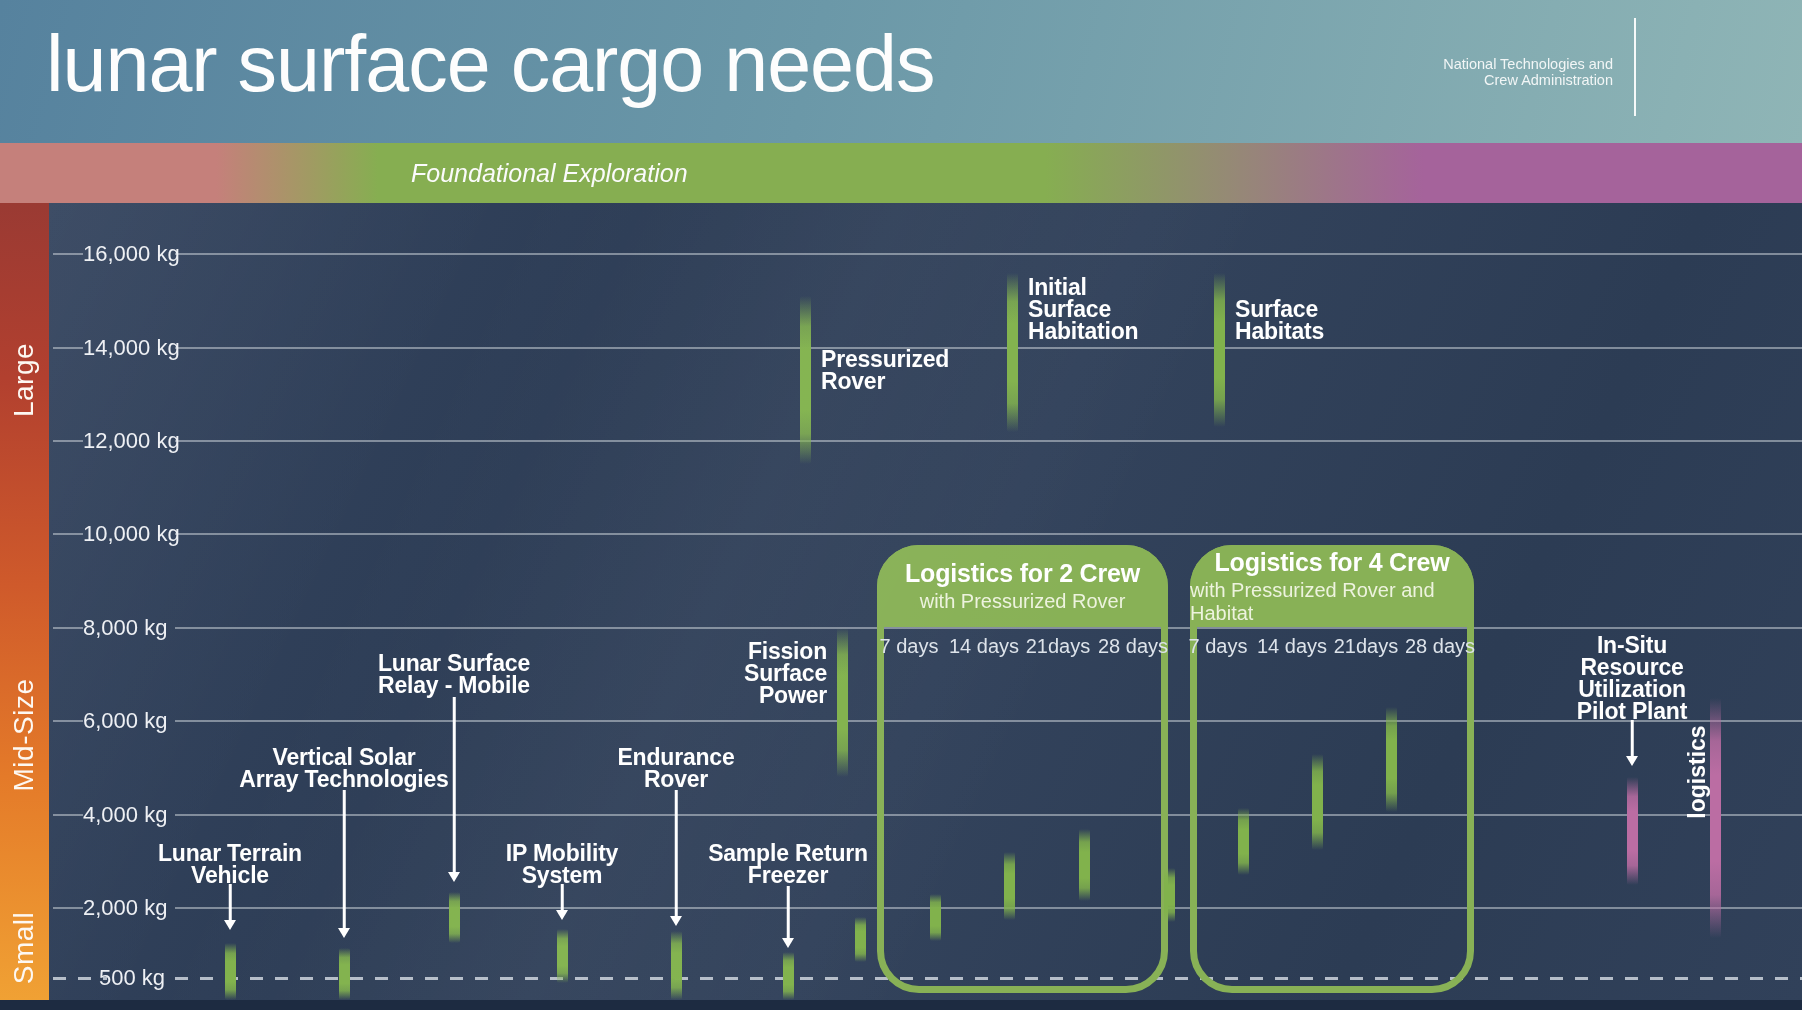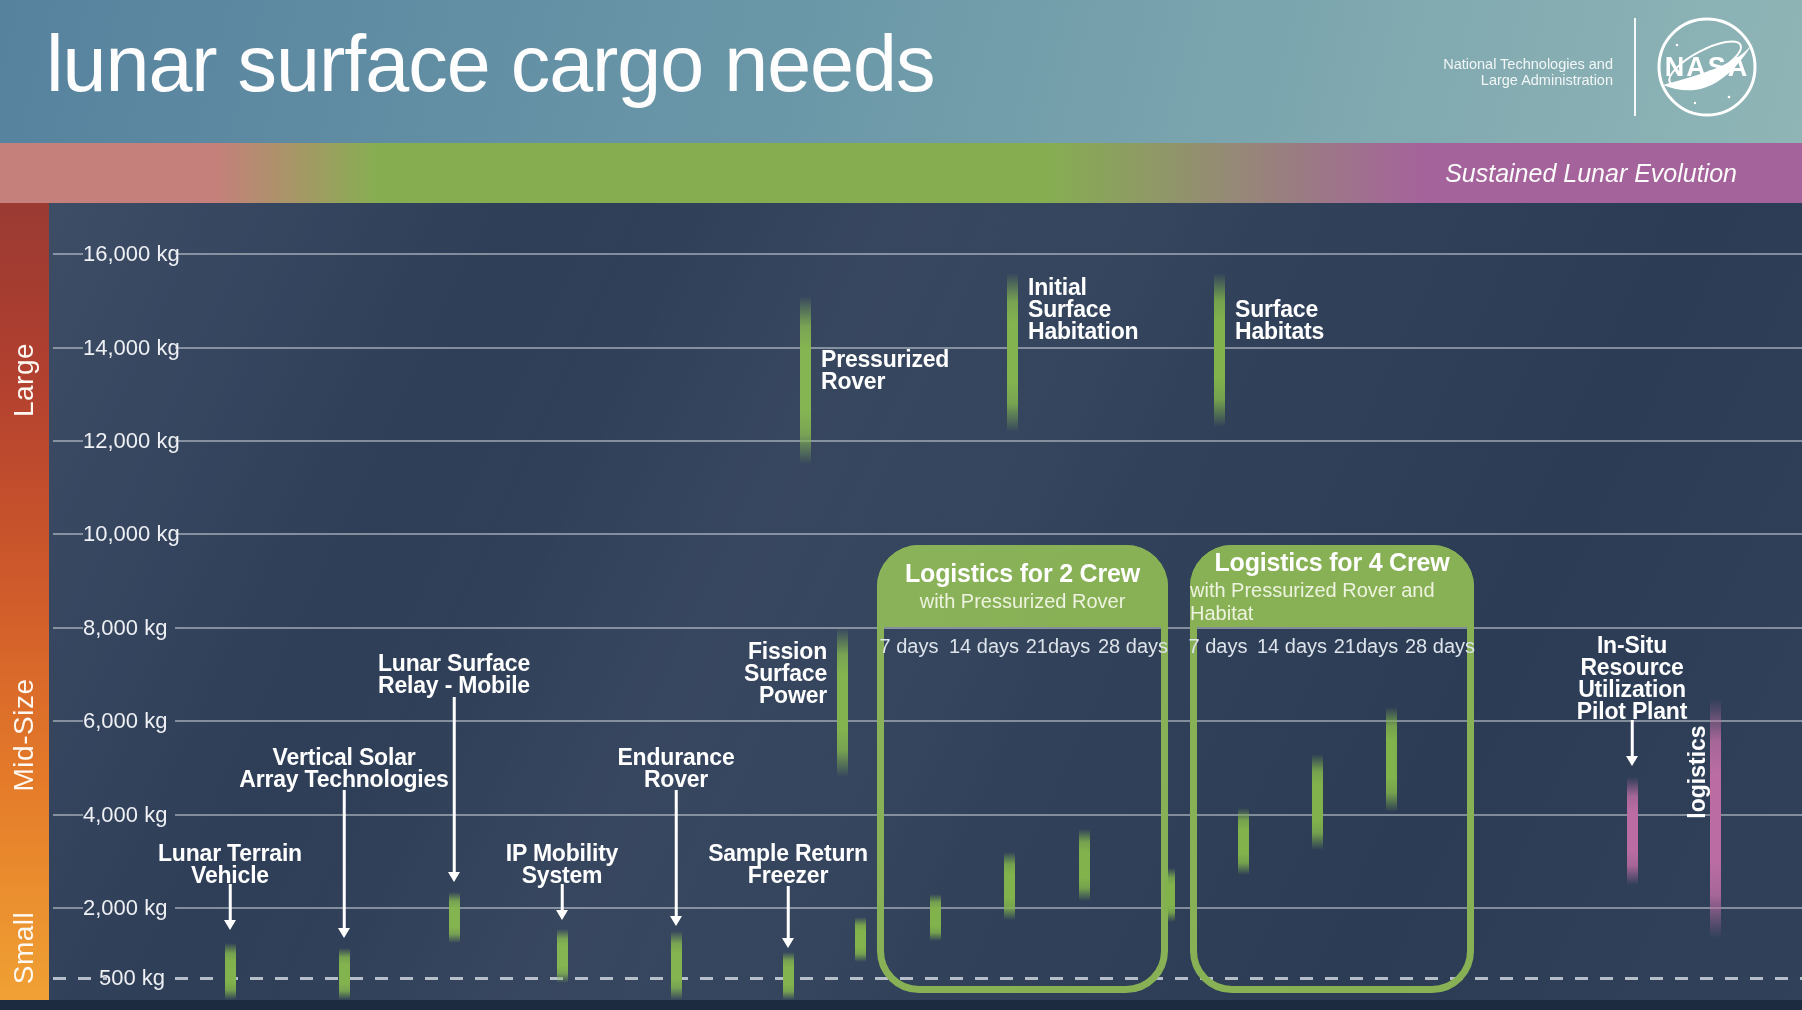--- a/index.html
+++ b/index.html
@@ -65,39 +65,27 @@
 </style>
 </head>
 <body>
 
 <div class="stage">
 
   <div class="header">
     <div class="page-title">lunar surface cargo needs</div>
     <div class="agency">
       <div>National Technologies and</div>
-      <div>Large Administration</div>
+      <div>Crew Administration</div>
     </div>
     <div class="divider"></div>
-    <div class="insignia">
-      <svg width="104" height="104" viewBox="-52 -52 104 104">
-        <circle cx="0" cy="0" r="48" fill="none" stroke="#fff" stroke-width="3"></circle>
-        <ellipse cx="0" cy="-4" rx="40" ry="13" fill="none" stroke="#fff" stroke-width="2" transform="rotate(-28)"></ellipse>
-        <path d="M -44 18 C -14 30 16 24 46 -24 C 30 -2 -8 8 -44 18 Z" fill="#fff"></path>
-        <circle cx="-30" cy="-22" r="1.3" fill="#fff"></circle>
-          <circle cx="22" cy="30" r="1.3" fill="#fff"></circle>
-        <circle cx="-12" cy="36" r="1.2" fill="#fff"></circle>
-          <circle cx="34" cy="-34" r="1.2" fill="#fff"></circle>
-        <text x="0" y="9" text-anchor="middle" font-family="Liberation Sans, sans-serif" font-size="27" font-weight="bold" letter-spacing="2" fill="#fff">NASA</text>
-      </svg>
-    </div>
   </div>
 
   <div class="phasebar">
-    <span class="phase-label" style="right:65px">Sustained Lunar Evolution</span>
+    <span class="phase-label" style="left:411px">Foundational Exploration</span>
   </div>
 
   <div class="sidebar">
     <span class="band-label" style="top:177px">Large</span>
     <span class="band-label" style="top:532px">Mid-Size</span>
     <span class="band-label" style="top:745px">Small</span>
   </div>
 
   <div class="chart" id="chart">
       <div class="grid-tick" style="left: 4px; width: 30px; top: 50.2px;"></div>

